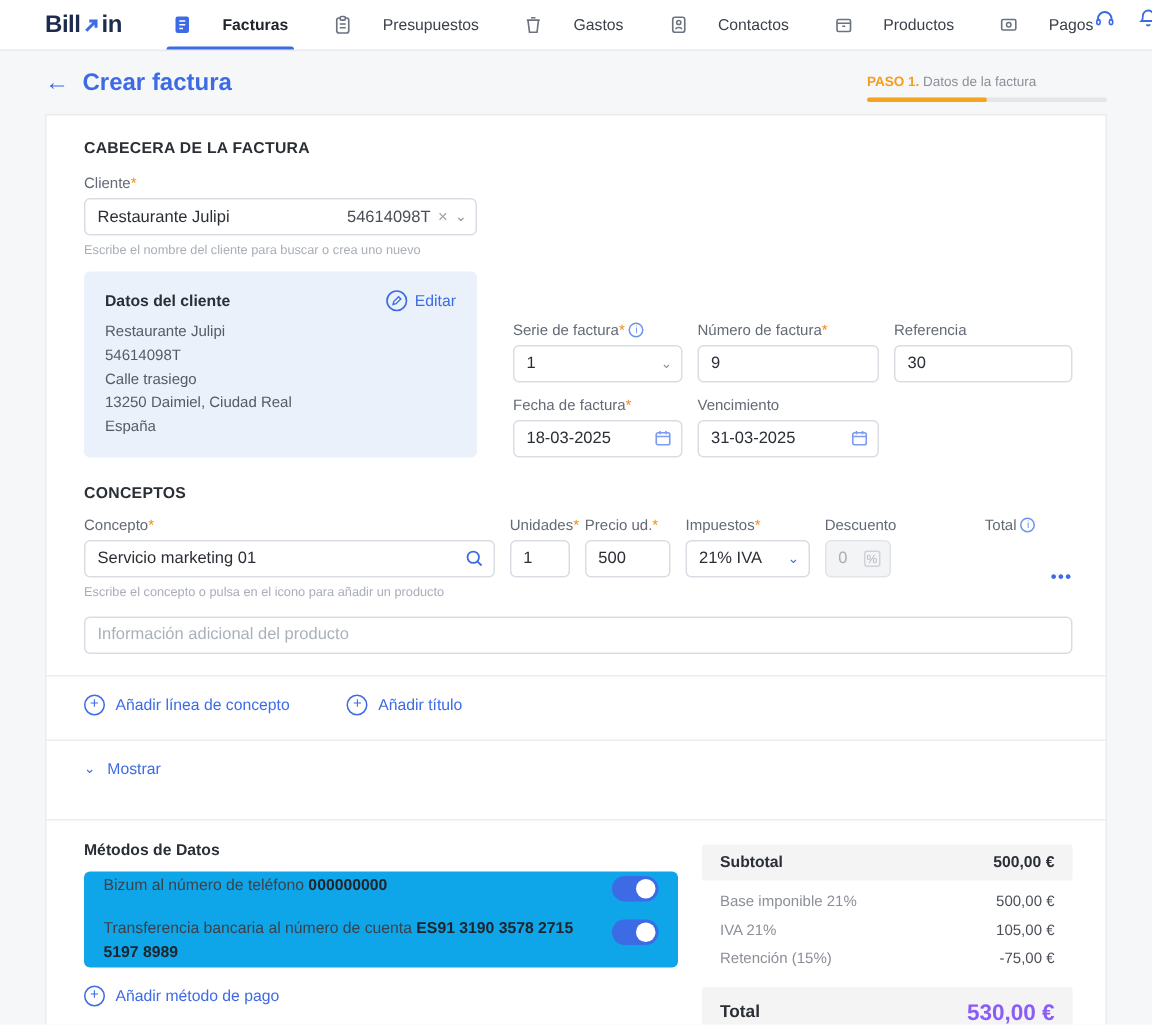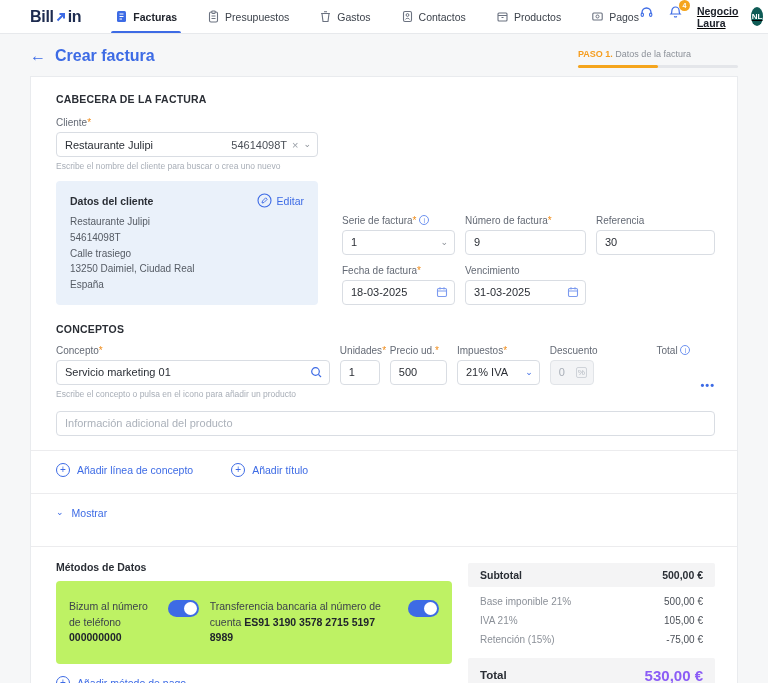--- a/index.html
+++ b/index.html
@@ -6,21 +6,21 @@
   html,body { width:768px; height:683px; overflow:hidden; background:#f6f7f8;
     font-family:"Liberation Sans", sans-serif; }
 
   
   .navbar { height:34px; background:#fff; border-bottom:1px solid #e7e9ec;
     display:flex; align-items:center; padding:0 28px 0 30px; }
   .logo { display:flex; align-items:center; font-size:16px; font-weight:700;
     color:#1d2b4f; letter-spacing:-0.3px; cursor:pointer; }
   .logo svg { margin:0 1px; }
   .nav-items { display:flex; align-items:center; margin-left:34px; gap:30px; height:100%; }
-  .nav-item { display:flex; align-items:center; gap:5px; font-size:10.5px; color:#3c424b;
+  .nav-item { display:flex; align-items:center; gap:20px; font-size:10.5px; color:#3c424b;
     height:100%; position:relative; cursor:pointer; text-decoration:none; }
   .nav-item.active { font-weight:700; color:#20242c; }
   .nav-item.active::after { content:""; position:absolute; bottom:0; left:-4px; right:-4px;
     height:2px; background:#3d6be5; border-radius:2px 2px 0 0; }
   .nav-right { margin-left:auto; display:flex; align-items:flex-start; gap:14px;text-decoration:underline; }
   .icon-btn { position:relative; display:flex; align-items:center; cursor:pointer; }
   .badge { position:absolute; top:-5px; right:-7px; background:#f5a51d; color:#fff;
     font-size:7px; font-weight:700; min-width:11px; height:11px; border-radius:6px;
     display:flex; align-items:center; justify-content:center; padding:0 2px; }
   .user-menu { display:flex; align-items:center; gap:6px; cursor:pointer; }
@@ -96,22 +96,22 @@
 
   .opciones-row { display:flex; align-items:center; justify-content:space-between;
     padding:13px 0; }
   .mostrar { display:flex; align-items:center; gap:8px; color:#3d6be5;
     font-size:10.5px; cursor:pointer; }
   .mostrar .chev { color:#3d6be5; }
 
   .bottom-split { display:flex; margin-top:14px; gap:16px; }
   .pay-col { width:396px; }
   .pay-title { font-size:10.5px; font-weight:700; color:#2a2e35; }
-  .pay-box { margin-top:8px; background:#bef264; border-radius:4px; padding:18px 13px;
-    display:flex; gap:11px; }
+  .pay-box { margin-top:8px; background:#0ea5e9; border-radius:4px; padding:2px 13px;
+    display:flex; flex-direction:column; gap:11px; }
   .pay-row { display:flex; align-items:flex-start; justify-content:space-between; gap:10px; }
   .pay-text { font-size:10.5px; color:#3c424b; line-height:1.5; }
   .pay-text b { color:#20242c; }
   .toggle { flex:0 0 auto; width:31px; height:17px; border-radius:9px; background:#3d6be5;
     position:relative; cursor:pointer; margin-top:1px; }
   .toggle::after { content:""; position:absolute; top:2px; right:2px; width:13px;
     height:13px; border-radius:50%; background:#fff; }
   .pay-add { margin-top:12px; }
 
   .totals-col { flex:1; padding-top:2px; }

